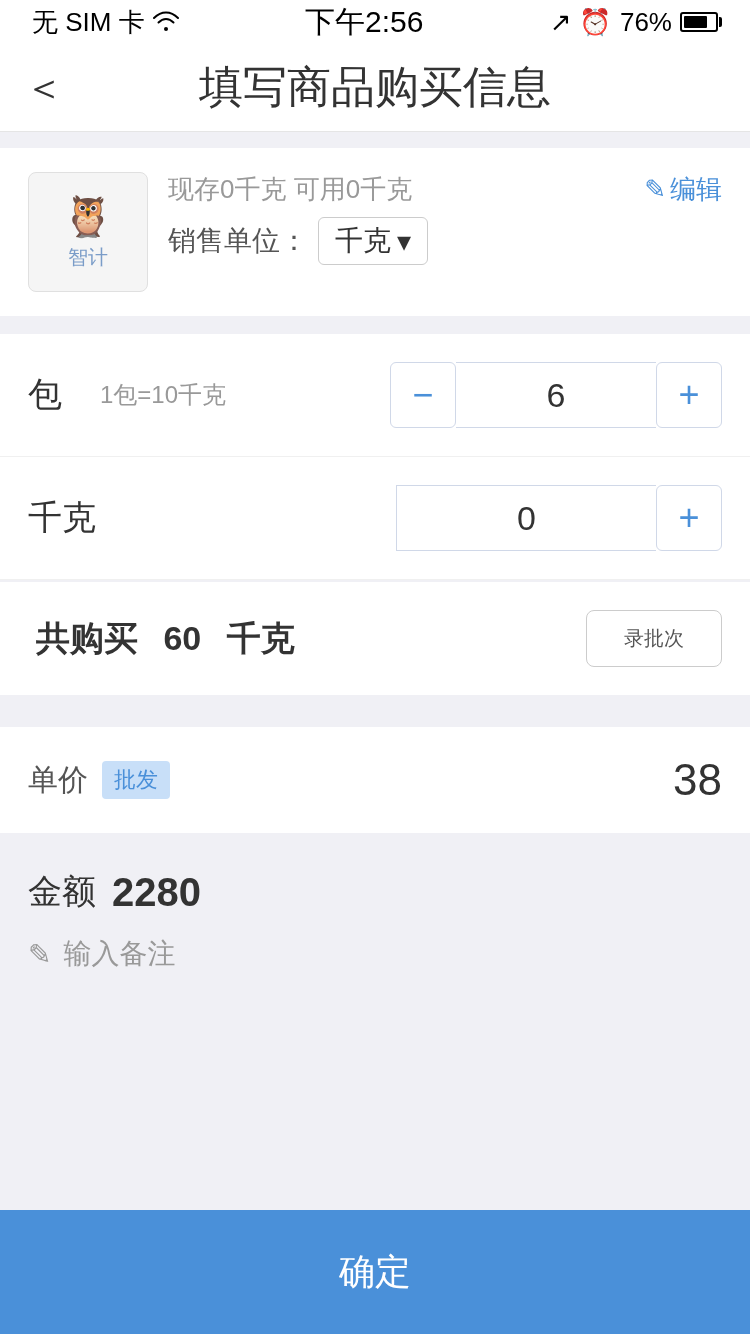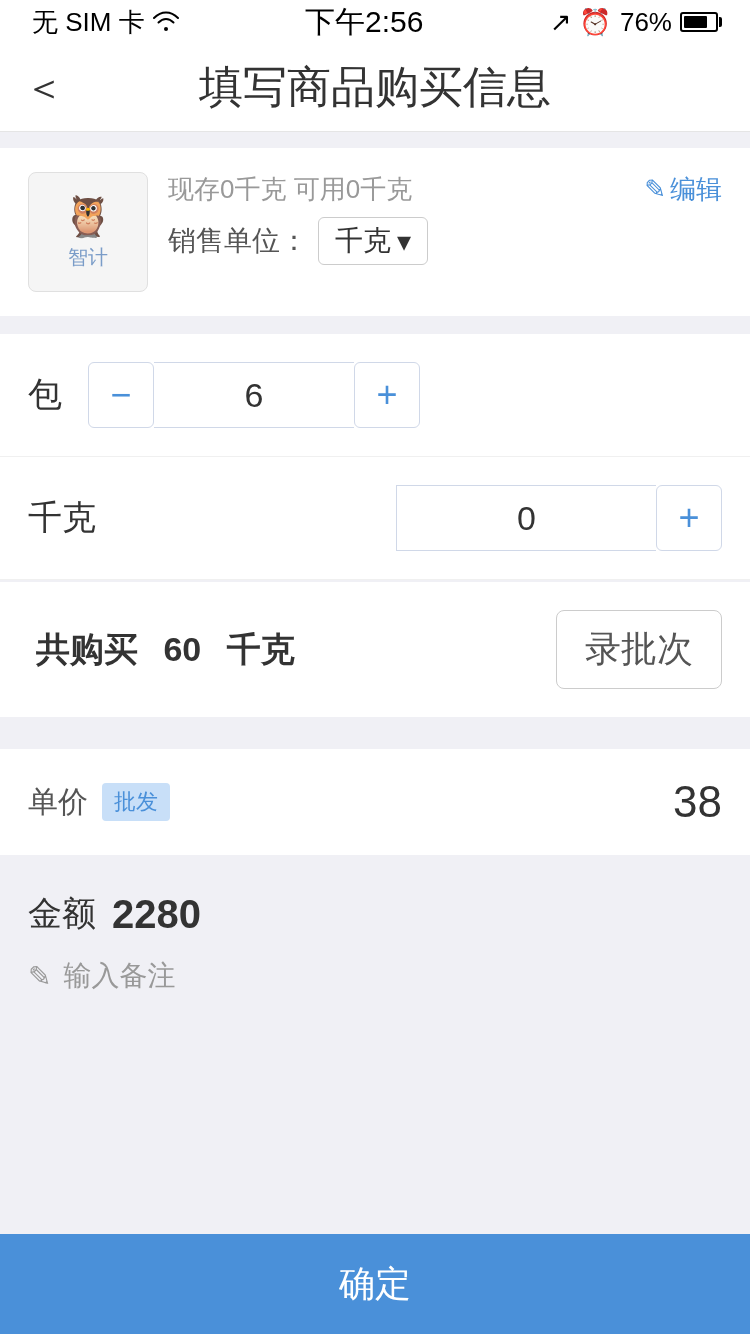--- a/index.html
+++ b/index.html
@@ -220,22 +220,22 @@
       font-size: 34px;
       color: #333;
     }
     .subtotal-text span {
       font-weight: 600;
       margin: 0 8px;
     }
     .batch-btn {
       border: 1px solid #ccc;
       border-radius: 8px;
-      padding: 14px 28px;
-      font-size: 36px;
+      padding: 14px 37px;
+      font-size: 20px;
       color: #555;
       background: #fff;
       cursor: pointer;
     }
 
     
     .price-section {
       background: #fff;
       margin-top: 16px;
       padding: 28px 28px;
@@ -312,21 +312,21 @@
 
     
     .bottom-area {
       position: fixed;
       bottom: 0;
       left: 0;
       width: 750px;
     }
     .confirm-btn {
       width: 100%;
-      height: 100px;
+      height: 124px;
       background: #4a90d9;
       border: none;
       color: #fff;
       font-size: 36px;
       cursor: pointer;
       display: flex;
       align-items: center;
       justify-content: center;
     }
 
@@ -386,20 +386,21 @@
     <span>编辑</span>
   </div>
 </div>
 
 <div class="section-sep"></div>
 
 <div class="qty-section">
 
   <div class="qty-row">
     <span class="qty-label">包</span>
+    <span class="qty-hint">1包=10千克</span>
     <div class="qty-controls">
       <button class="qty-btn">−</button>
       <div class="qty-input-box">
         <span>6</span>
       </div>
       <button class="qty-btn qty-btn-right">+</button>
     </div>
   </div>
 
   <div class="qty-row">

